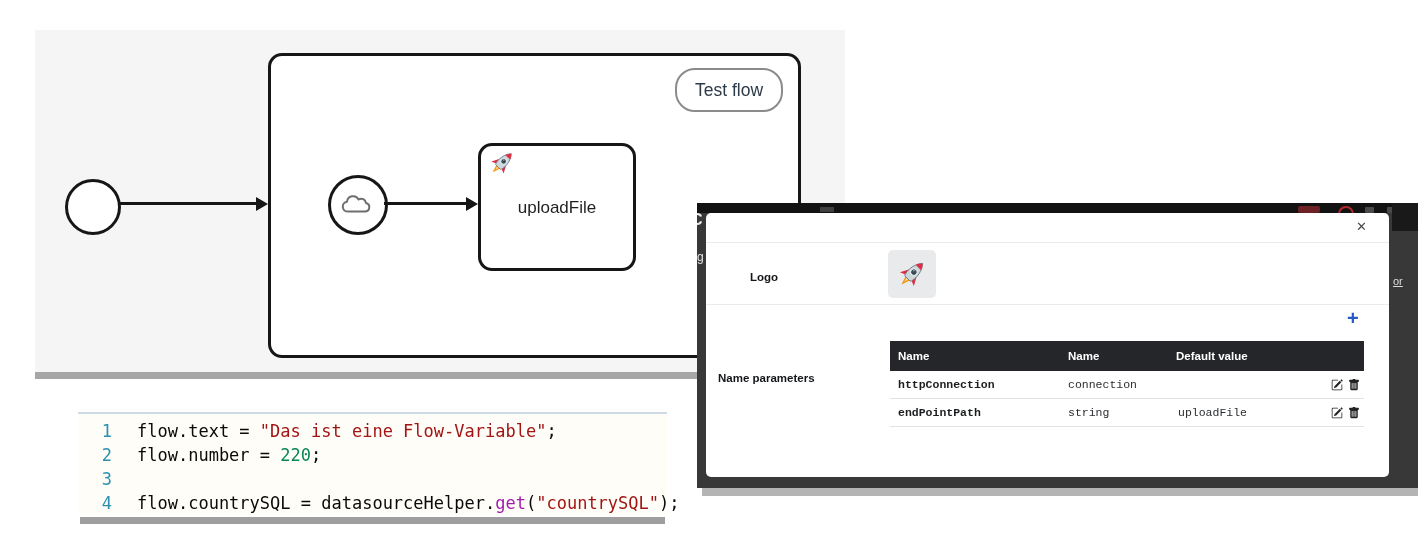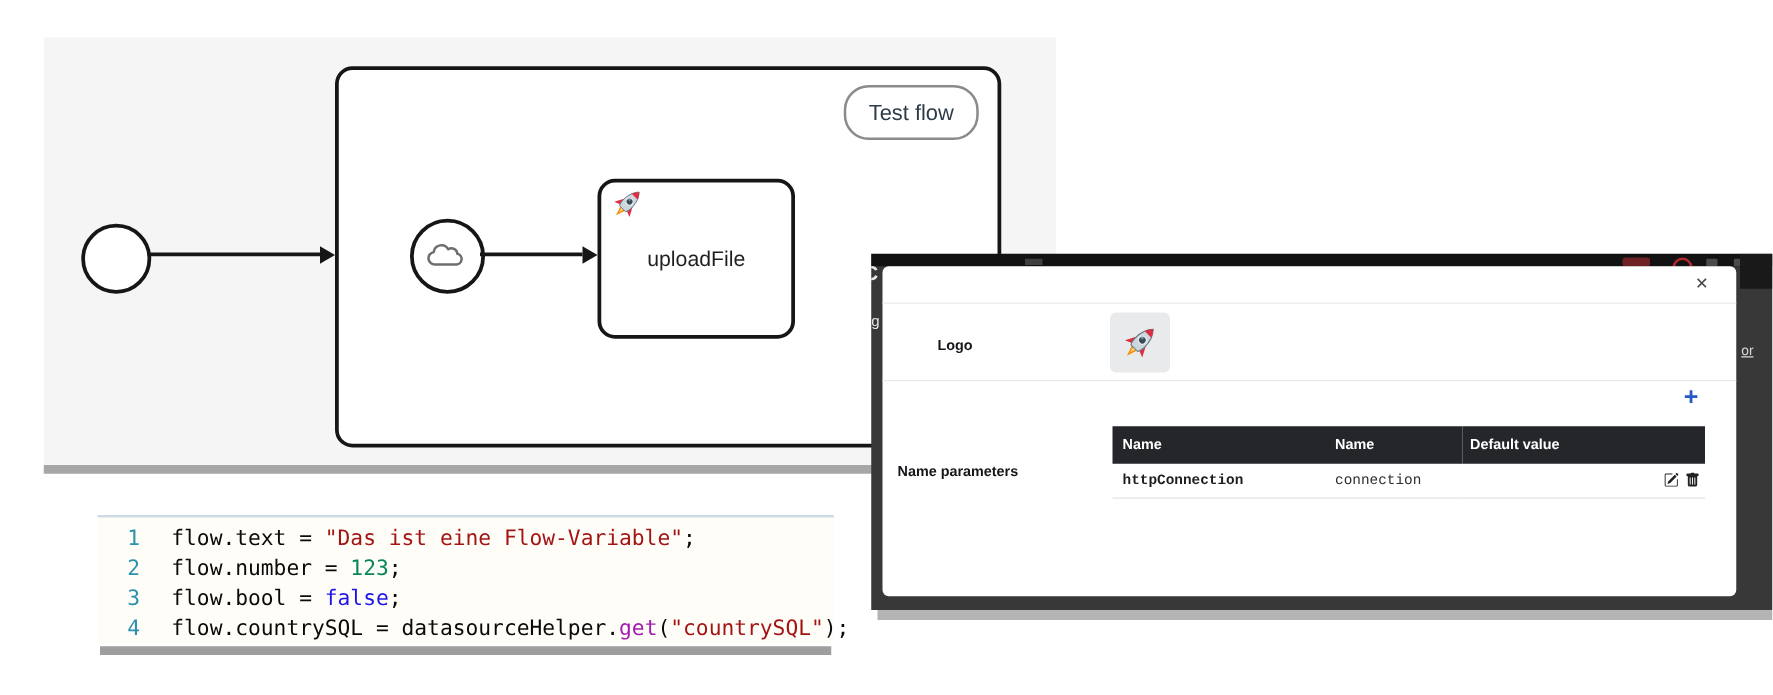--- a/index.html
+++ b/index.html
@@ -104,22 +104,22 @@
             <circle cx="14.9" cy="12.4" r="0.9" fill="#8899a6"></circle>
           </g>
         </svg></span>
     <div class="task-label">uploadFile</div>
   </div>
 </div>
 <div class="abs canvas-scrollbar"></div>
 
 <div class="abs code-block" id="code-lines">
     <div class="code-line"><span class="ln">1</span><span class="code-text"><span class="tok-plain">flow.text = </span><span class="tok-string">"Das ist eine Flow-Variable"</span><span class="tok-plain">;</span></span></div>
-    <div class="code-line"><span class="ln">2</span><span class="code-text"><span class="tok-plain">flow.number = </span><span class="tok-number">123</span><span class="tok-plain">;</span></span></div>
-    <div class="code-line"><span class="ln">3</span><span class="code-text"><span class="tok-plain">flow.bool = </span><span class="tok-keyword">false</span><span class="tok-plain">;</span></span></div>
+    <div class="code-line"><span class="ln">2</span><span class="code-text"><span class="tok-plain">flow.number = </span><span class="tok-number">220</span><span class="tok-plain">;</span></span></div>
+    <div class="code-line"><span class="ln">3</span></div>
     <div class="code-line"><span class="ln">4</span><span class="code-text"><span class="tok-plain">flow.countrySQL = datasourceHelper.</span><span class="tok-method">get</span><span class="tok-plain">(</span><span class="tok-string">"countrySQL"</span><span class="tok-plain">)</span><span class="tok-plain">;</span></span></div>
   </div>
 <div class="abs code-shadow"></div>
 
 <div class="abs dialog-backdrop">
   <div class="dialog-topbar">
     <span class="frag-gray-c"></span>
     <span class="frag-red-blob"></span>
     <span class="frag-red-ring"></span>
     <span class="frag-gray-a"></span>
@@ -175,18 +175,29 @@
               <td class="c-name">httpConnection</td>
               <td class="c-type">connection</td>
               <td class="c-default"></td>
               <td class="c-actions"><span><svg class="row-icon" viewBox="0 0 16 16" fill="#222222">
                     <path d="M15.502 1.94a.5.5 0 0 1 0 .706L14.459 3.69l-2-2L13.502.646a.5.5 0 0 1 .707 0l1.293 1.293zm-1.75 2.456-2-2L4.939 9.21a.5.5 0 0 0-.121.196l-.805 2.414a.25.25 0 0 0 .316.316l2.414-.805a.5.5 0 0 0 .196-.12l6.813-6.814z"></path>
                     <path d="M1 13.5A1.5 1.5 0 0 0 2.5 15h11a1.5 1.5 0 0 0 1.5-1.5v-6a.5.5 0 0 0-1 0v6a.5.5 0 0 1-.5.5h-11a.5.5 0 0 1-.5-.5v-11a.5.5 0 0 1 .5-.5H9a.5.5 0 0 0 0-1H2.5A1.5 1.5 0 0 0 1 2.5v11z"></path>
                   </svg></span><span><svg class="row-icon" viewBox="0 0 16 16" fill="#222222">
                     <path d="M2.5 1a1 1 0 0 0-1 1v1a1 1 0 0 0 1 1H3v9a2 2 0 0 0 2 2h6a2 2 0 0 0 2-2V4h.5a1 1 0 0 0 1-1V2a1 1 0 0 0-1-1H10a1 1 0 0 0-1-1H7a1 1 0 0 0-1 1H2.5zm3 4a.5.5 0 0 1 .5.5v7a.5.5 0 0 1-1 0v-7a.5.5 0 0 1 .5-.5zM8 5a.5.5 0 0 1 .5.5v7a.5.5 0 0 1-1 0v-7A.5.5 0 0 1 8 5zm3 .5v7a.5.5 0 0 1-1 0v-7a.5.5 0 0 1 .5-.5.5.5 0 0 1 .5.5z"></path>
                   </svg></span></td>
             </tr>
+            <tr>
+              <td class="c-name">endPointPath</td>
+              <td class="c-type">string</td>
+              <td class="c-default">uploadFile</td>
+              <td class="c-actions"><span><svg class="row-icon" viewBox="0 0 16 16" fill="#222222">
+                    <path d="M15.502 1.94a.5.5 0 0 1 0 .706L14.459 3.69l-2-2L13.502.646a.5.5 0 0 1 .707 0l1.293 1.293zm-1.75 2.456-2-2L4.939 9.21a.5.5 0 0 0-.121.196l-.805 2.414a.25.25 0 0 0 .316.316l2.414-.805a.5.5 0 0 0 .196-.12l6.813-6.814z"></path>
+                    <path d="M1 13.5A1.5 1.5 0 0 0 2.5 15h11a1.5 1.5 0 0 0 1.5-1.5v-6a.5.5 0 0 0-1 0v6a.5.5 0 0 1-.5.5h-11a.5.5 0 0 1-.5-.5v-11a.5.5 0 0 1 .5-.5H9a.5.5 0 0 0 0-1H2.5A1.5 1.5 0 0 0 1 2.5v11z"></path>
+                  </svg></span><span><svg class="row-icon" viewBox="0 0 16 16" fill="#222222">
+                    <path d="M2.5 1a1 1 0 0 0-1 1v1a1 1 0 0 0 1 1H3v9a2 2 0 0 0 2 2h6a2 2 0 0 0 2-2V4h.5a1 1 0 0 0 1-1V2a1 1 0 0 0-1-1H10a1 1 0 0 0-1-1H7a1 1 0 0 0-1 1H2.5zm3 4a.5.5 0 0 1 .5.5v7a.5.5 0 0 1-1 0v-7a.5.5 0 0 1 .5-.5zM8 5a.5.5 0 0 1 .5.5v7a.5.5 0 0 1-1 0v-7A.5.5 0 0 1 8 5zm3 .5v7a.5.5 0 0 1-1 0v-7a.5.5 0 0 1 .5-.5.5.5 0 0 1 .5.5z"></path>
+                  </svg></span></td>
+            </tr>
           </tbody>
       </table>
     </div>
   </div>
 </div>
 <div class="abs dialog-bottom-gray"></div>
 
 </body></html>

